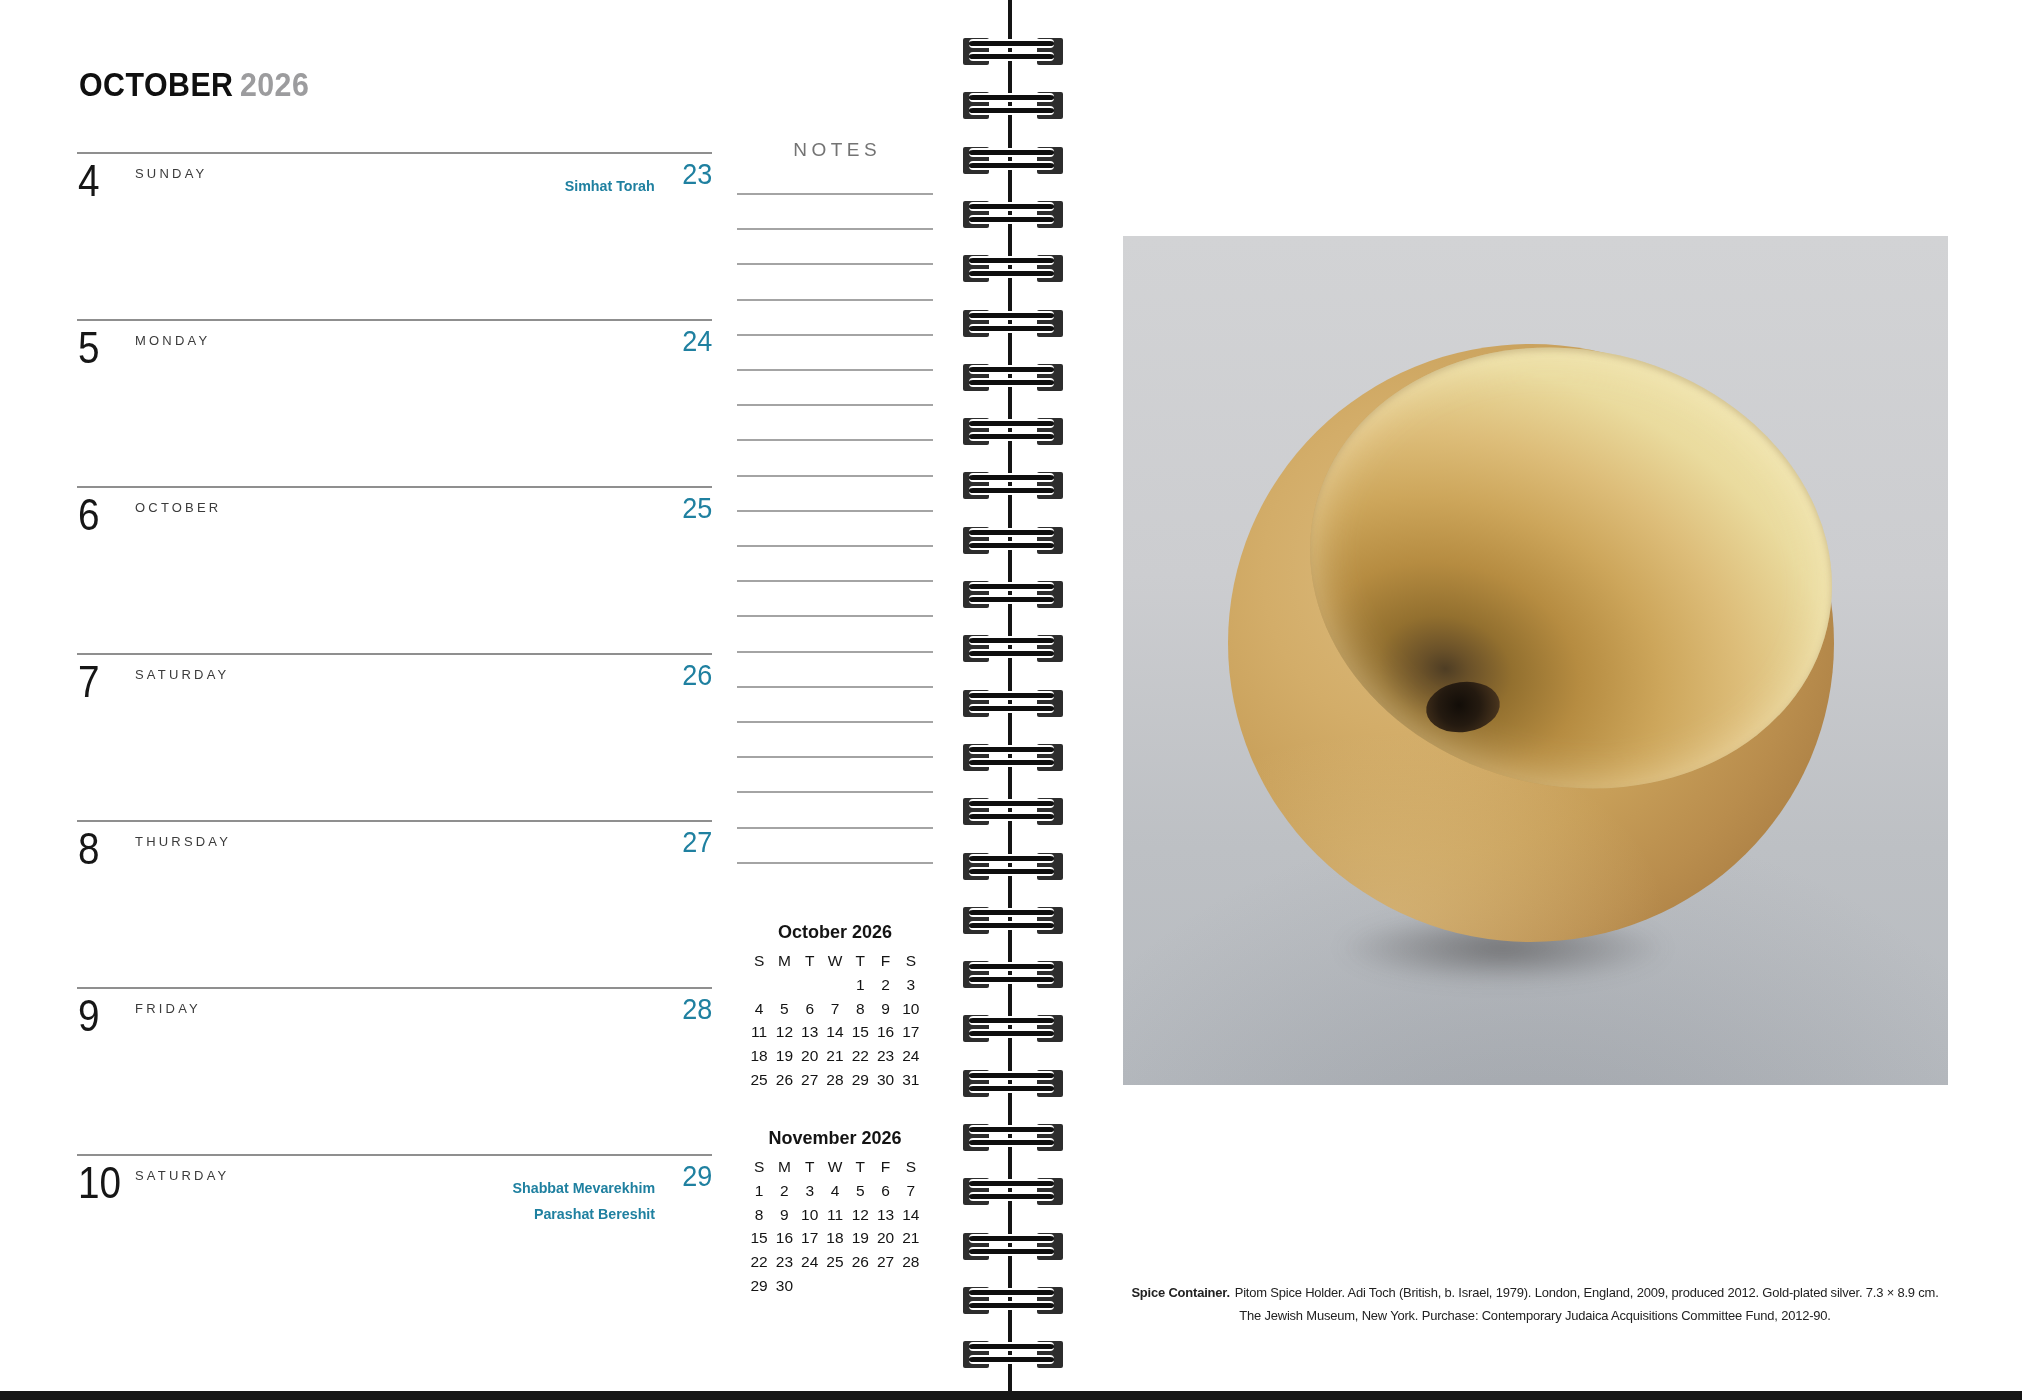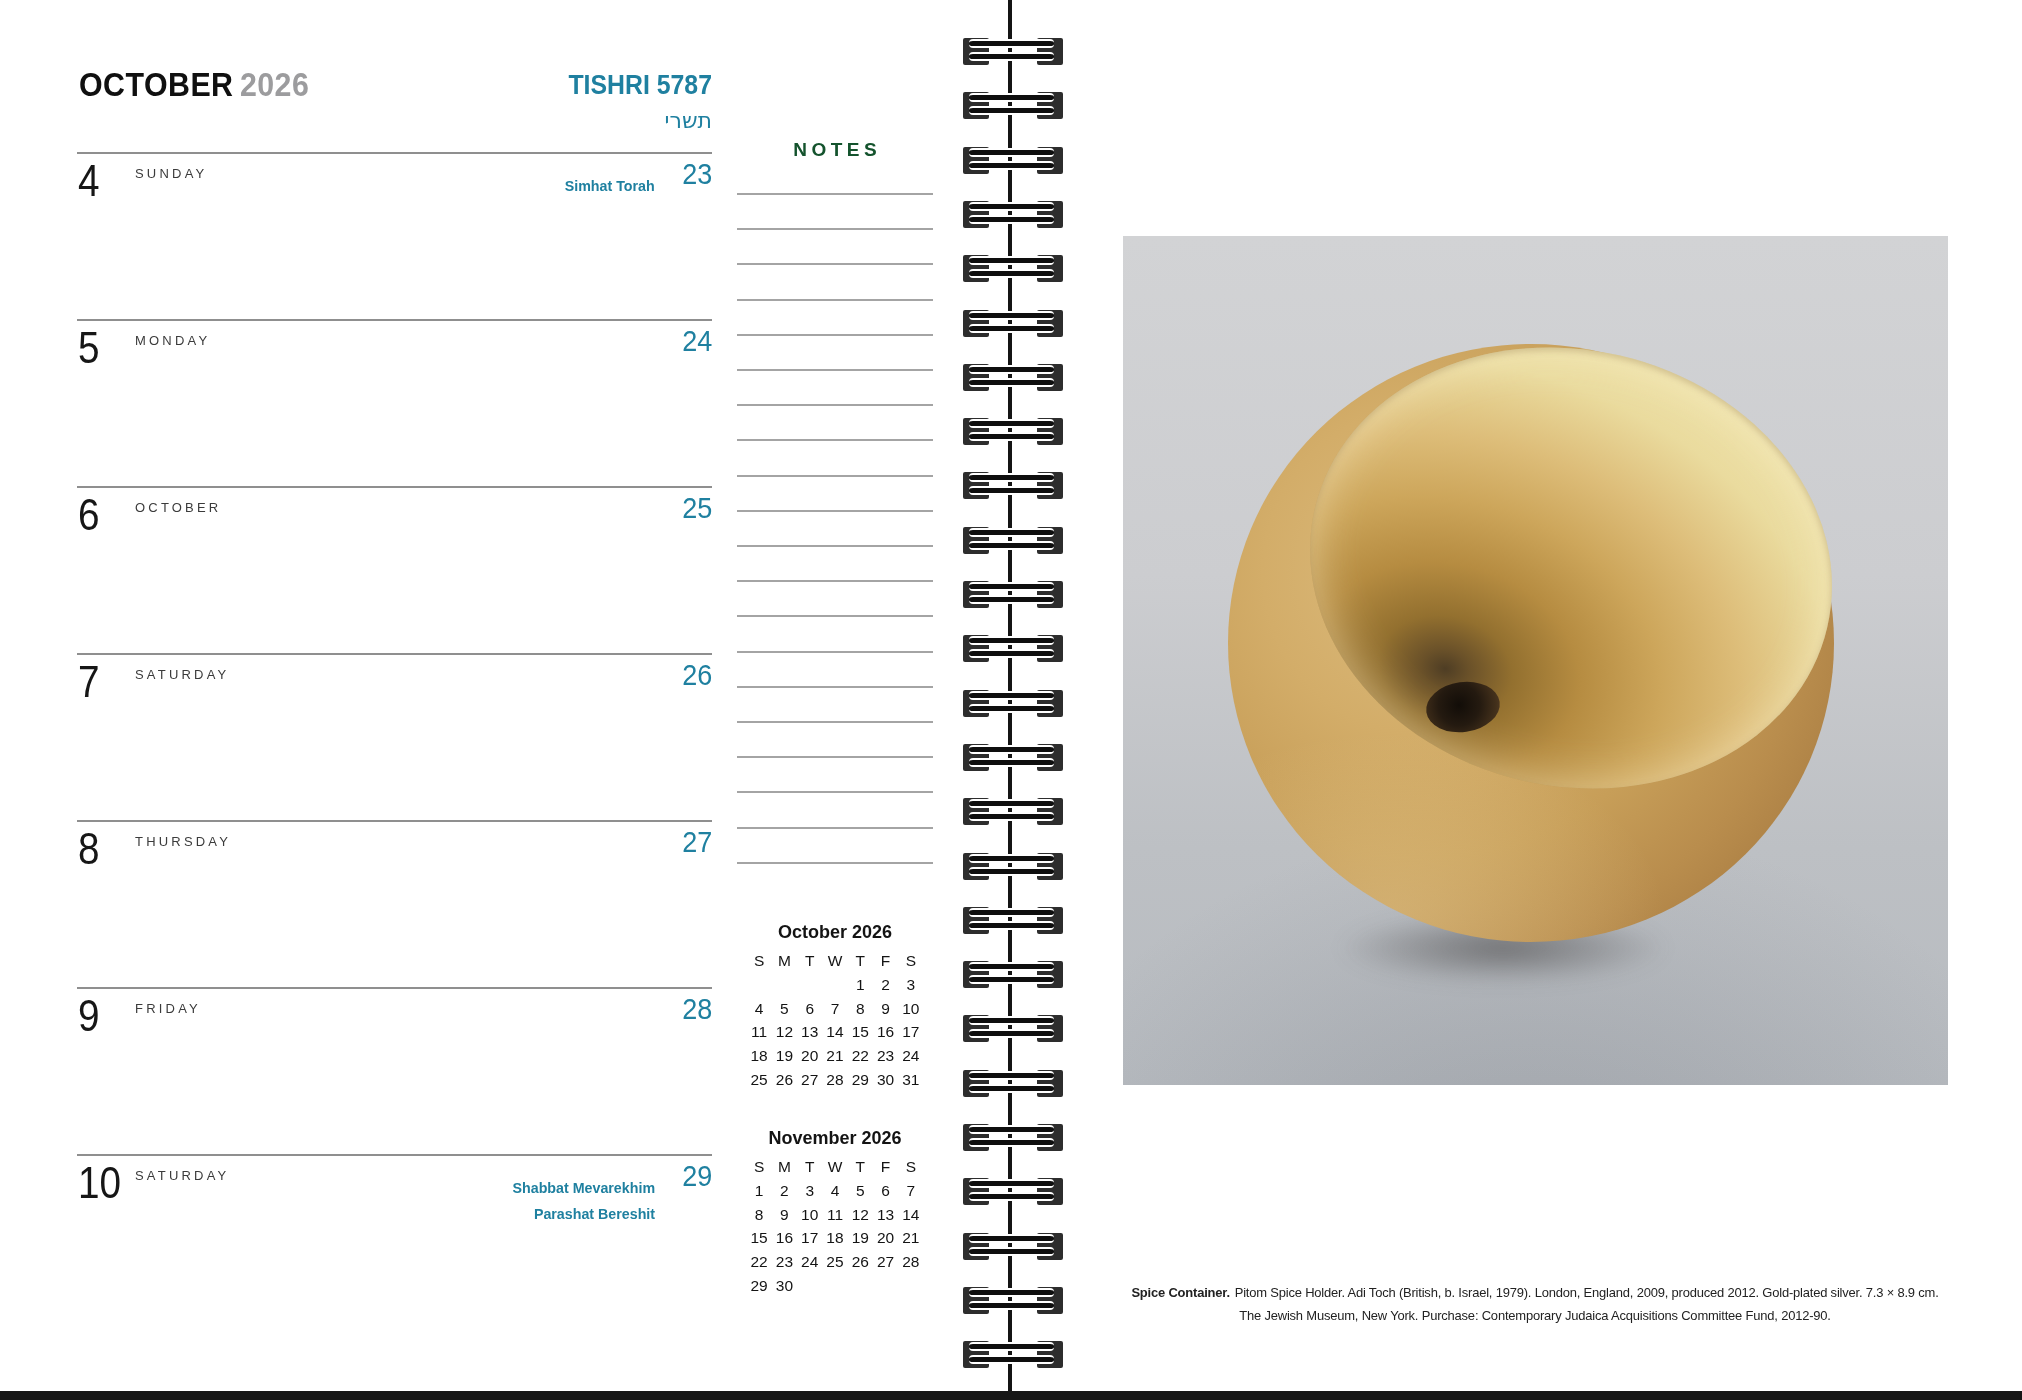--- a/index.html
+++ b/index.html
@@ -44,21 +44,21 @@
   }
   .day-events{position:absolute;right:57px;top:8px;text-align:right;margin-top:11px;}
   .event{
     font-size:15px;font-weight:bold;color:var(--teal);line-height:26px;white-space:nowrap;
     transform:scaleX(.95);transform-origin:100% 50%;
   }
 
   
   .notes-title{
     position:absolute;left:737px;top:139px;width:196px;text-align:center;
-    font-size:19px;font-weight:700;letter-spacing:4.5px;color:#14532d;text-indent:4.5px;
+    font-size:19px;font-weight:400;letter-spacing:4.5px;color:#737373;text-indent:4.5px;
   }
   .note-line{position:absolute;left:737px;width:196px;height:2px;background:#a4a4a4;}
 
   
   .mini-cal{position:absolute;left:737px;width:196px;text-align:center;color:#141414;}
   .cal-title{font-size:18px;font-weight:bold;line-height:22px;margin-bottom:6px;white-space:nowrap;}
   .cal-grid{
     display:grid;grid-template-columns:repeat(7,25.3px);justify-content:center;
     font-size:15.5px;line-height:23.8px;
   }
@@ -118,24 +118,20 @@
 
   .bottom-edge{position:absolute;left:0;top:1391px;width:2022px;height:9px;background:#161616;}
 </style>
 </head>
 <body>
 
 <div class="spread">
 
   <div class="month-title">
     <span>OCTOBER</span><span class="year">2026</span>
-  </div>
-  <div class="hebrew-block">
-    <div class="hebrew-month">TISHRI 5787</div>
-    <div class="hebrew-script">תשרי</div>
   </div>
 
   <div id="day-rows">
       <div class="day-row" style="top: 152px; height: 167px;">
         <span class="day-num">4</span>
         <span class="day-label">SUNDAY</span>
         <span class="day-events">
           <div class="event">Simhat Torah</div>
         </span>
         <span class="heb-num">23</span>

